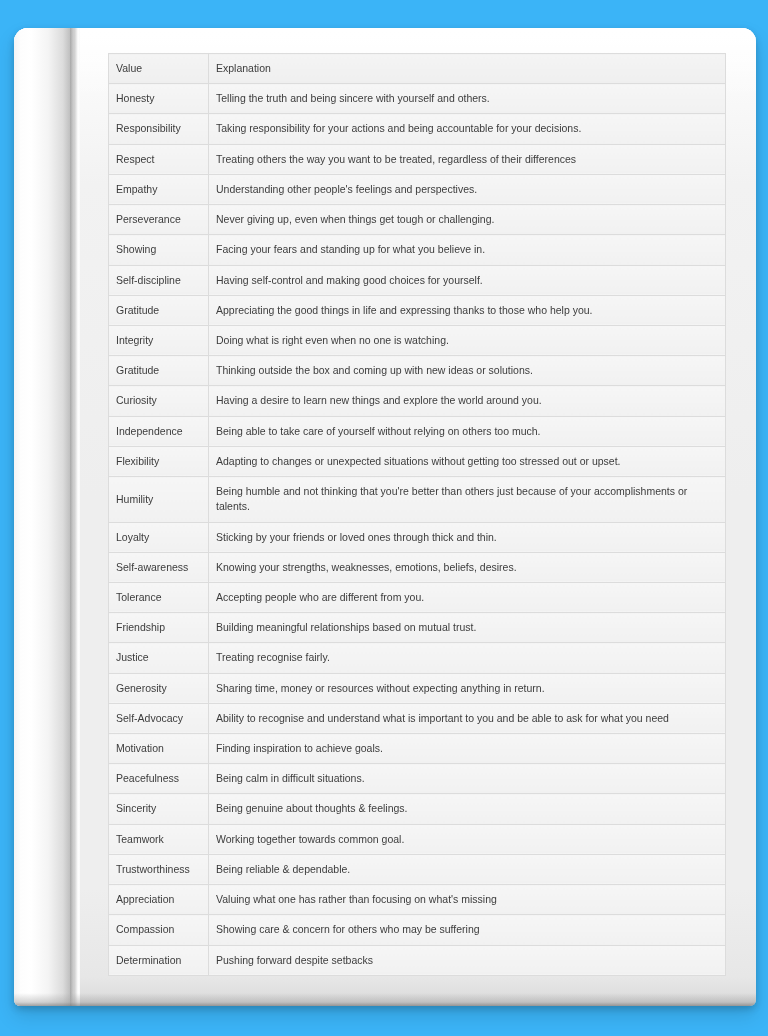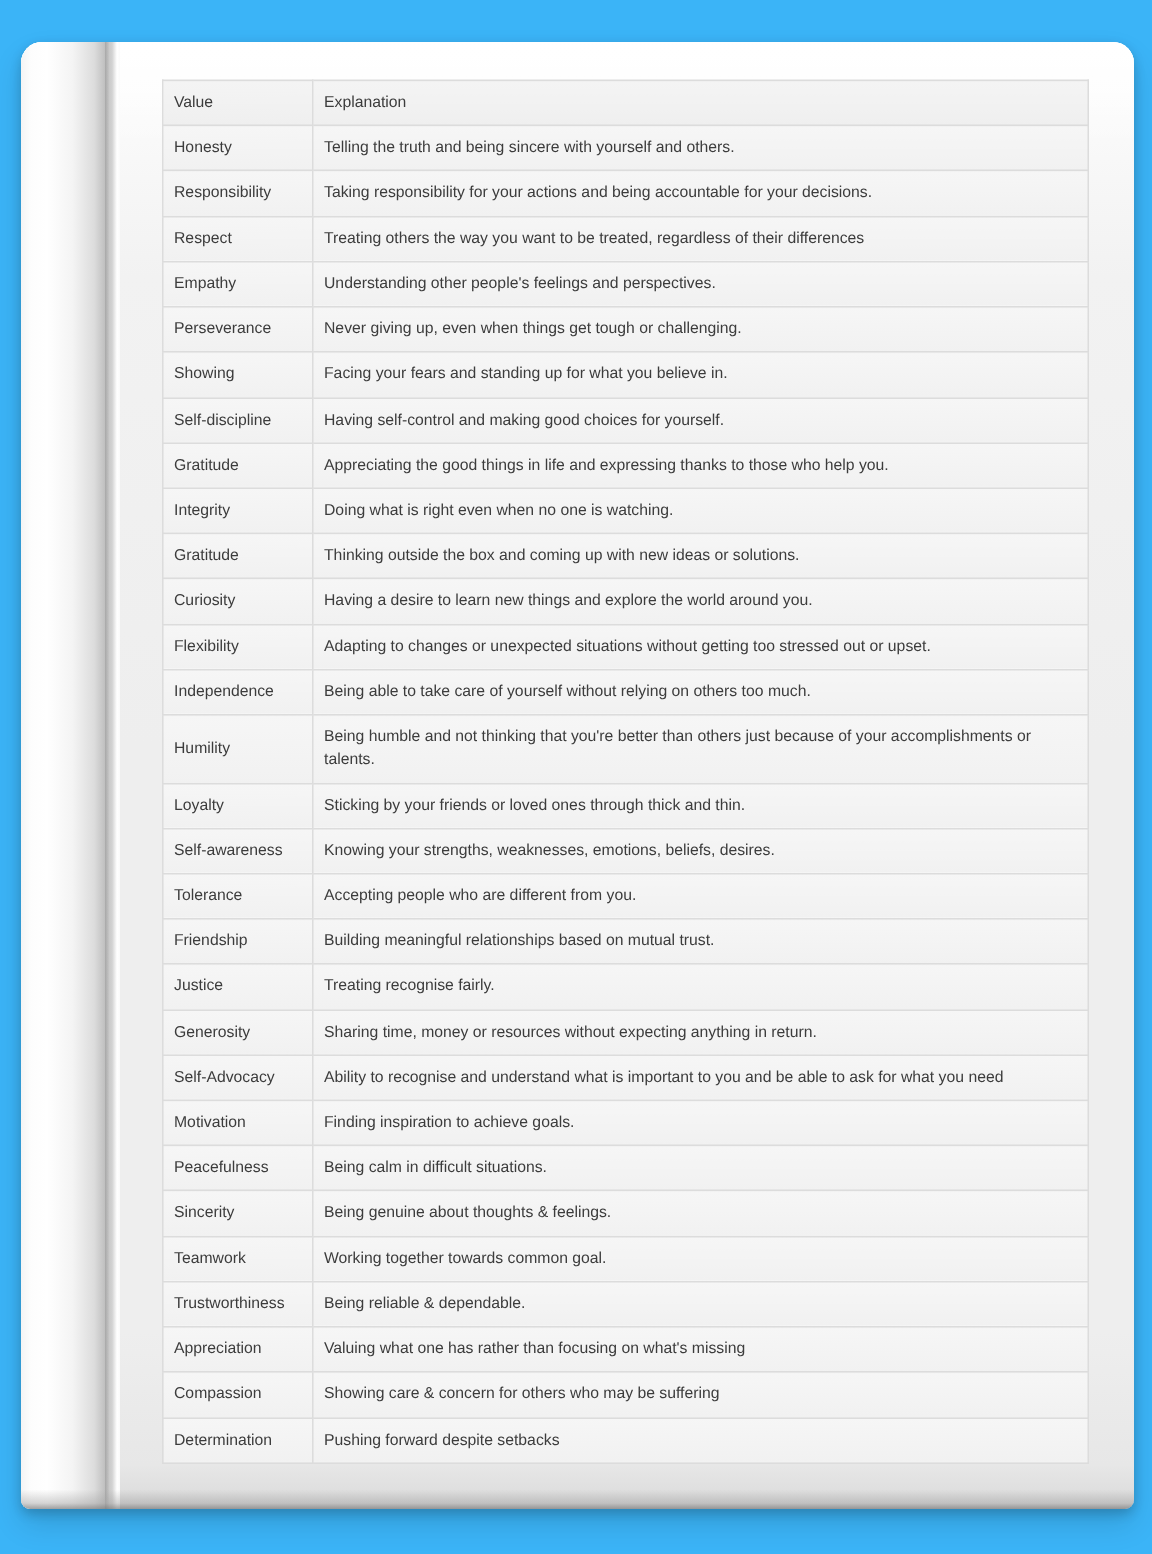--- a/index.html
+++ b/index.html
@@ -198,26 +198,26 @@
             </tr>
             <tr>
               <td class="cell-value">Gratitude</td>
               <td class="cell-explain">Thinking outside the box and coming up with new ideas or solutions.</td>
             </tr>
             <tr>
               <td class="cell-value">Curiosity</td>
               <td class="cell-explain">Having a desire to learn new things and explore the world around you.</td>
             </tr>
             <tr>
+              <td class="cell-value">Independence</td>
+              <td class="cell-explain">Being able to take care of yourself without relying on others too much.</td>
+            </tr>
+            <tr>
               <td class="cell-value">Flexibility</td>
               <td class="cell-explain">Adapting to changes or unexpected situations without getting too stressed out or upset.</td>
-            </tr>
-            <tr>
-              <td class="cell-value">Independence</td>
-              <td class="cell-explain">Being able to take care of yourself without relying on others too much.</td>
             </tr>
             <tr>
               <td class="cell-value">Humility</td>
               <td class="cell-explain">Being humble and not thinking that you're better than others just because of your accomplishments or talents.</td>
             </tr>
             <tr>
               <td class="cell-value">Loyalty</td>
               <td class="cell-explain">Sticking by your friends or loved ones through thick and thin.</td>
             </tr>
             <tr>

